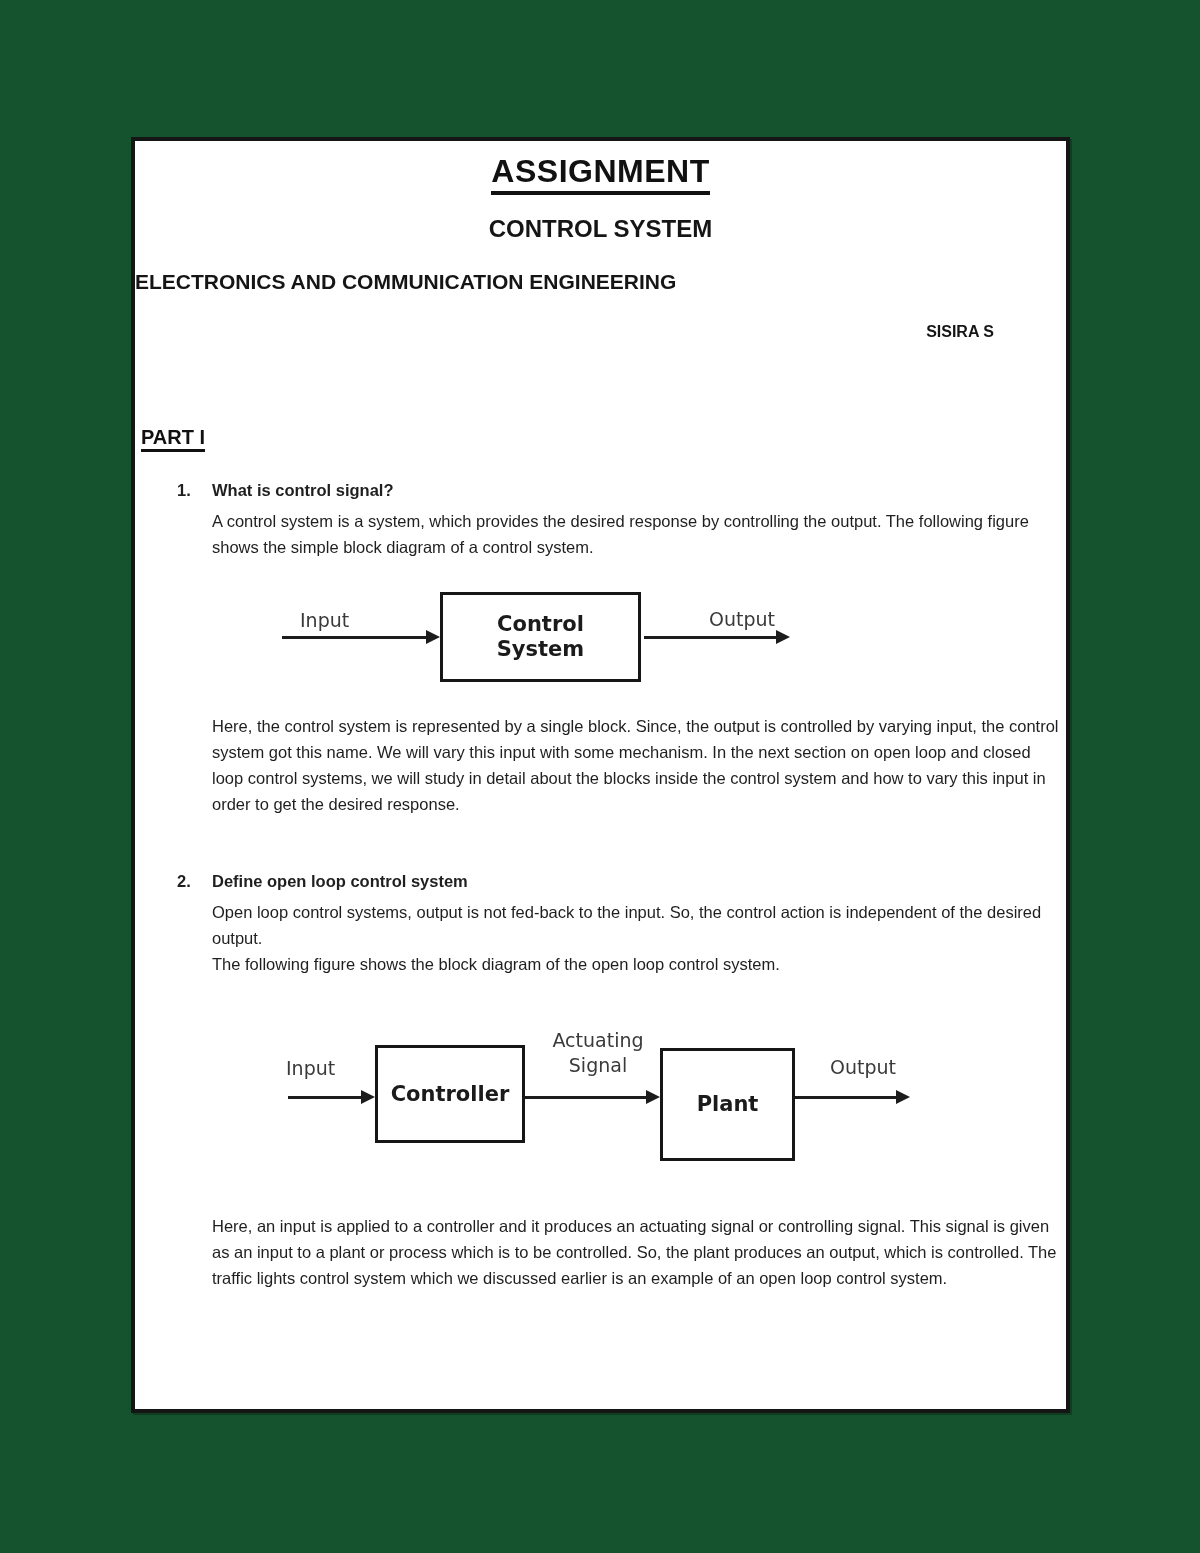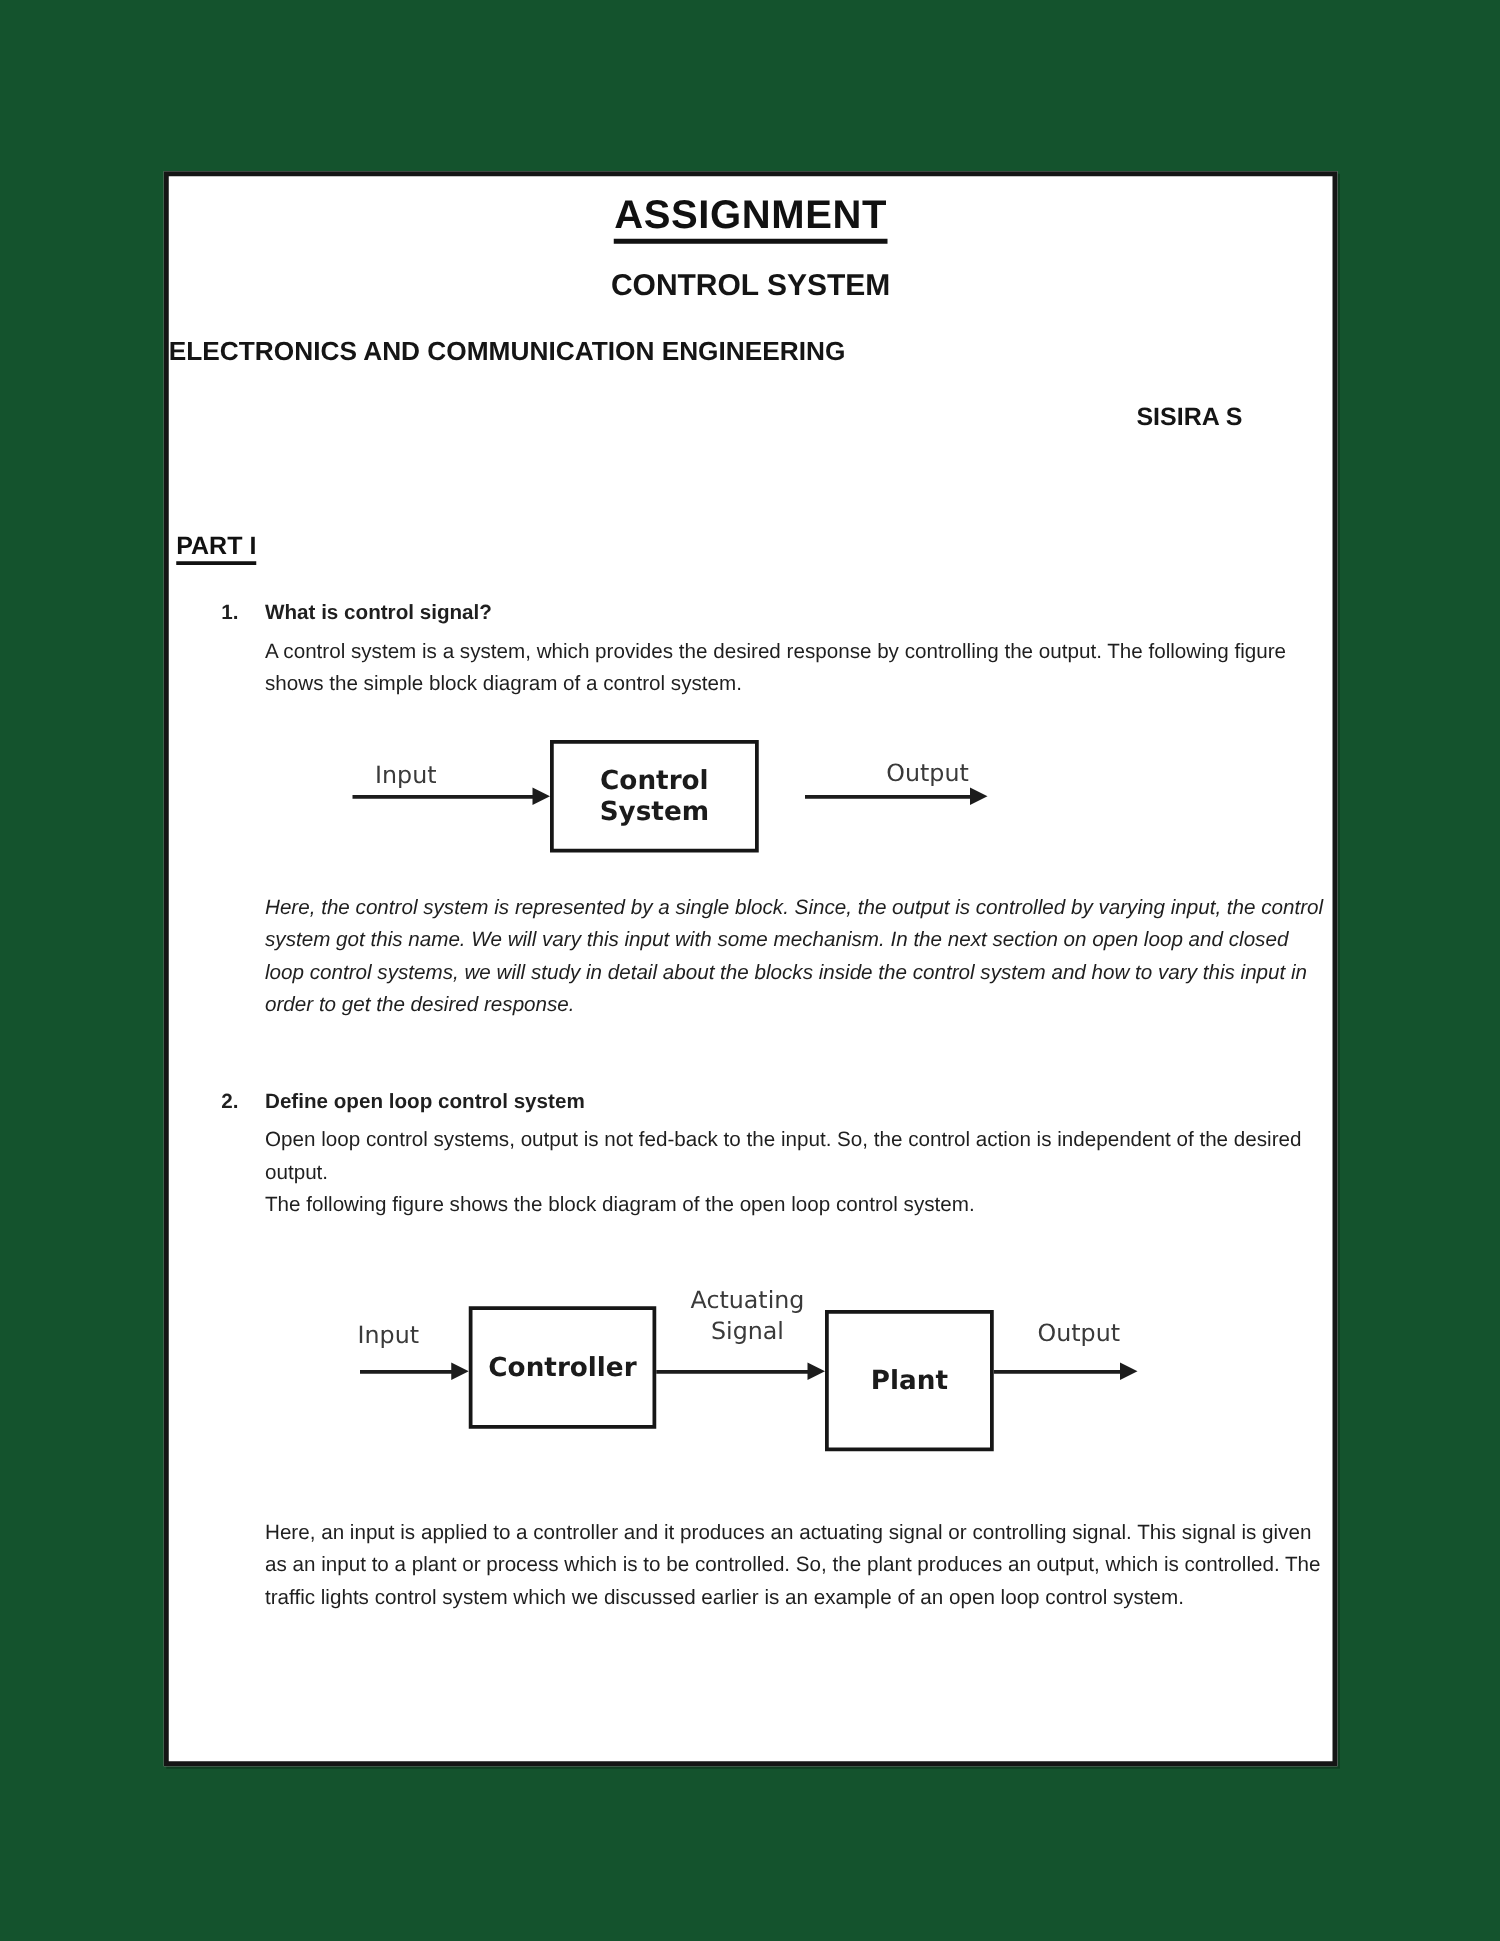--- a/index.html
+++ b/index.html
@@ -14,33 +14,33 @@
   .abs { position:absolute; }
 
   
   .doc-title { top:12px; left:0; width:100%; text-align:center;
                font-size:32px; font-weight:bold; letter-spacing:.5px; color:#111; }
   .doc-title .u { border-bottom:4px solid #111; padding-bottom:2px; }
   .doc-subtitle { top:74px; left:0; width:100%; text-align:center;
                   font-size:24px; font-weight:bold; color:#151515; }
   .doc-dept { top:129px; left:0; width:100%; text-align:left;
               font-size:21px; font-weight:bold; color:#151515; }
-  .doc-author { top:182px; right:72px; font-size:20px; font-weight:bold; color:#151515;text-align:center; }
+  .doc-author { top:182px; right:72px; font-size:16px; font-weight:bold; color:#151515;text-align:center; }
 
   .part-heading { top:285px; left:6px; font-size:20px; font-weight:bold; color:#111; }
   .part-heading .u { border-bottom:3px solid #111; padding-bottom:1px; }
 
   
   .q-num   { left:42px; font-size:16.5px; font-weight:bold; }
   .q-title { left:77px; font-size:16.5px; font-weight:bold; }
   .para    { left:77px; width:850px; font-size:16.5px; line-height:26px; color:#1f1f1f; }
 
   .q1-num, .q1-title { top:340px; }
   .q1-intro  { top:367px; }
-  .q1-after  { top:572px;font-style:italic; }
+  .q1-after  { top:572px; }
   .q2-num, .q2-title { top:731px; }
   .q2-intro  { top:758px; }
   .q2-intro2 { top:810px; }
   .q2-after  { top:1072px; }
 
   
   .diagram { position:absolute; left:77px; width:850px;
              font-family:"DejaVu Sans", sans-serif; color:#3a3a3a; }
   .diagram1 { top:444px;  height:112px; }
   .diagram2 { top:884px;  height:135px; }
@@ -53,21 +53,21 @@
 
   .arrow { position:absolute; height:3px; background:#1c1c1c; }
   .arrow::after { content:""; position:absolute; right:-13px; top:-6px;
                   border-left:14px solid #1c1c1c;
                   border-top:7px solid transparent;
                   border-bottom:7px solid transparent; }
 
   
   .d1-input  { left:88px;  top:24px; }
   .d1-arrow1 { left:70px;  top:51px; width:145px; }
-  .d1-box    { left:228px; top:7px;  width:167px; height:90px; }
+  .d1-box    { left:228px; top:7px;  width:201px; height:90px; }
   .d1-arrow2 { left:432px; top:51px; width:133px; }
   .d1-output { left:497px; top:23px; }
 
   
   .d2-input  { left:74px;  top:32px; }
   .d2-arrow1 { left:76px;  top:71px; width:74px; }
   .d2-ctrl   { left:163px; top:20px; width:150px; height:98px; }
   .d2-signal { left:330px; top:3px;  width:112px; text-align:center;
                font-size:19px; line-height:25px; color:#3a3a3a; }
   .d2-arrow2 { left:313px; top:71px; width:122px; }

